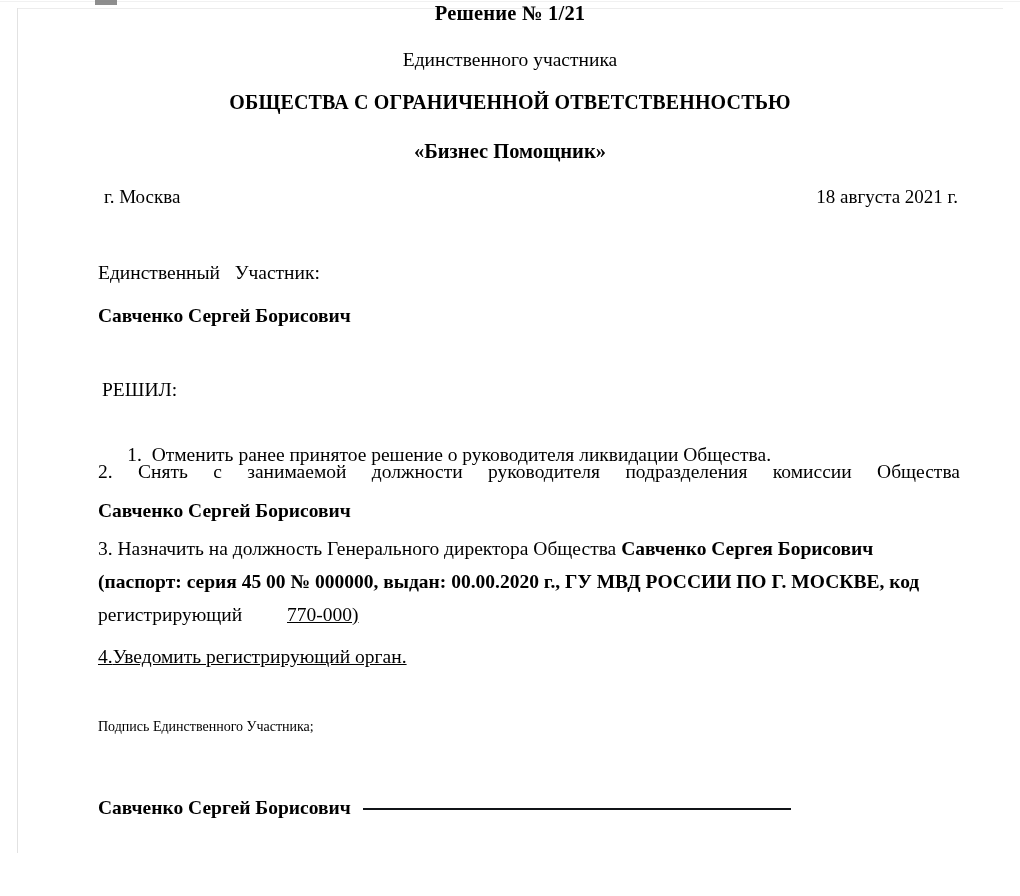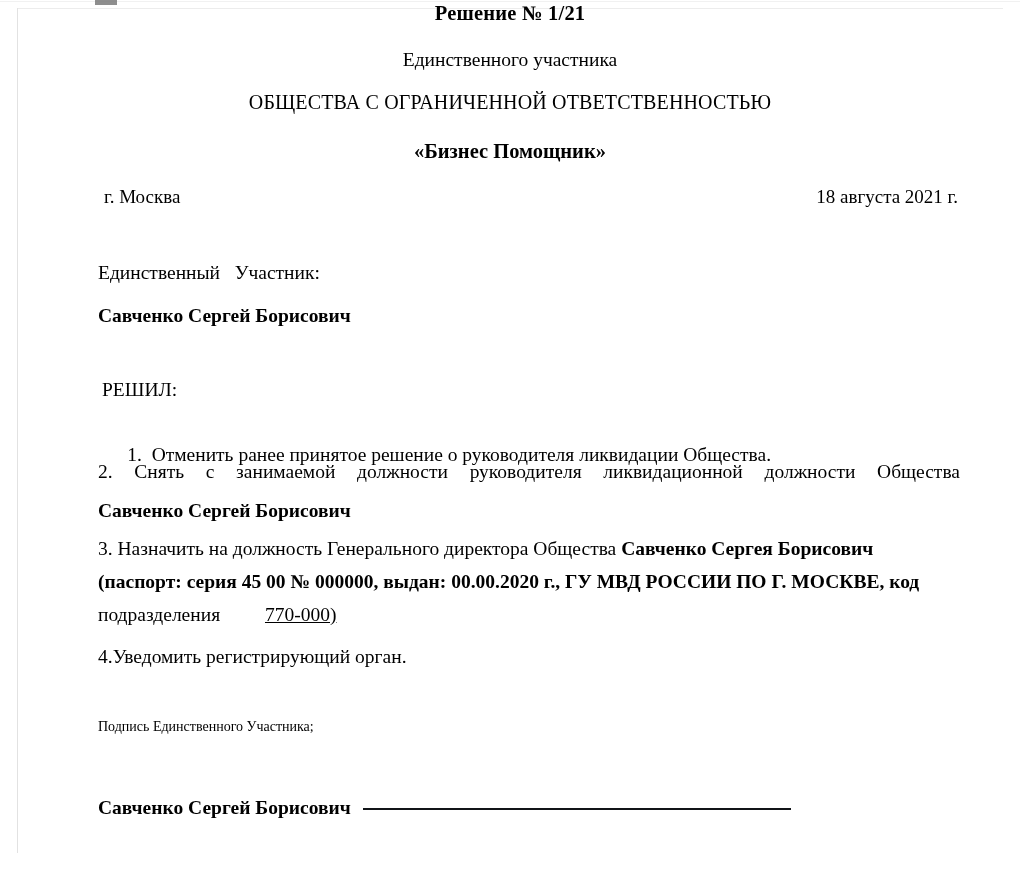--- a/index.html
+++ b/index.html
@@ -86,21 +86,21 @@
     position: absolute;
     left: 0; top: 49px; width: 1020px;
     text-align: center;
     font-size: 19.5px;
   }
   .sub2 {
     position: absolute;
     left: 0; top: 91px; width: 1020px;
     text-align: center;
     font-size: 20px;
-    font-weight: normal;
+    font-weight: bold;
     letter-spacing: .15px;
   }
   .sub3 {
     position: absolute;
     left: 0; top: 140px; width: 1020px;
     text-align: center;
     font-size: 20.5px;
     font-weight: bold;
     font-family: Liberation Serif, serif;
   }
@@ -164,20 +164,21 @@
     width: 864px;
     font-size: 19.5px;
   }
   .item3 .l1 { display: block; white-space: nowrap; }
   .item3 .l2 { display: block; margin-top: 11px; white-space: nowrap; font-weight: bold; }
   .item3 .l3 { display: block; margin-top: 11px; white-space: nowrap; }
   .item4 {
     position: absolute;
     left: 98px; top: 646px;
     font-size: 19.5px;
+    text-decoration: underline;
   }
 
   .sign-label {
     position: absolute;
     left: 98px; top: 719px;
     font-size: 14px;
     font-family: Liberation Serif, serif;
   }
   .sign-row {
     position: absolute;
@@ -231,28 +232,28 @@
     <div class="participant-name">Савченко Сергей Борисович</div>
 
     <div class="resolved">РЕШИЛ:</div>
 
     <div class="item1">
       <span>1.</span><span>  </span><span>Отменить ранее принятое решение о руководителя ликвидации Общества.</span>
     </div>
 
     <div class="item2">
       <span>2.</span>
-      <span>Снять с занимаемой должности руководителя ликвидационной должности Общества</span>
+      <span>Снять с занимаемой должности руководителя подразделения комиссии Общества</span>
     </div>
     <div class="item2-name">Савченко Сергей Борисович</div>
 
     <div class="item3">
       <span class="l1"><span>3.</span><span> </span><span>Назначить на должность Генерального директора Общества </span><span class="bold">Савченко Сергея Борисович</span></span>
       <span class="l2">(паспорт: серия 45 00 № 000000, выдан: 00.00.2020 г., ГУ МВД РОССИИ ПО Г. МОСКВЕ, код</span>
-      <span class="l3"><span>подразделения </span><span class="underline">770-000)</span></span>
+      <span class="l3"><span>регистрирующий </span><span class="underline">770-000)</span></span>
     </div>
 
     <div class="item4">
       <span>4.</span><span>Уведомить регистрирующий орган.</span>
     </div>
 
     <div class="sign-label">Подпись Единственного Участника;</div>
 
     <div class="sign-row">
       <span class="sign-name">Савченко Сергей Борисович</span>

